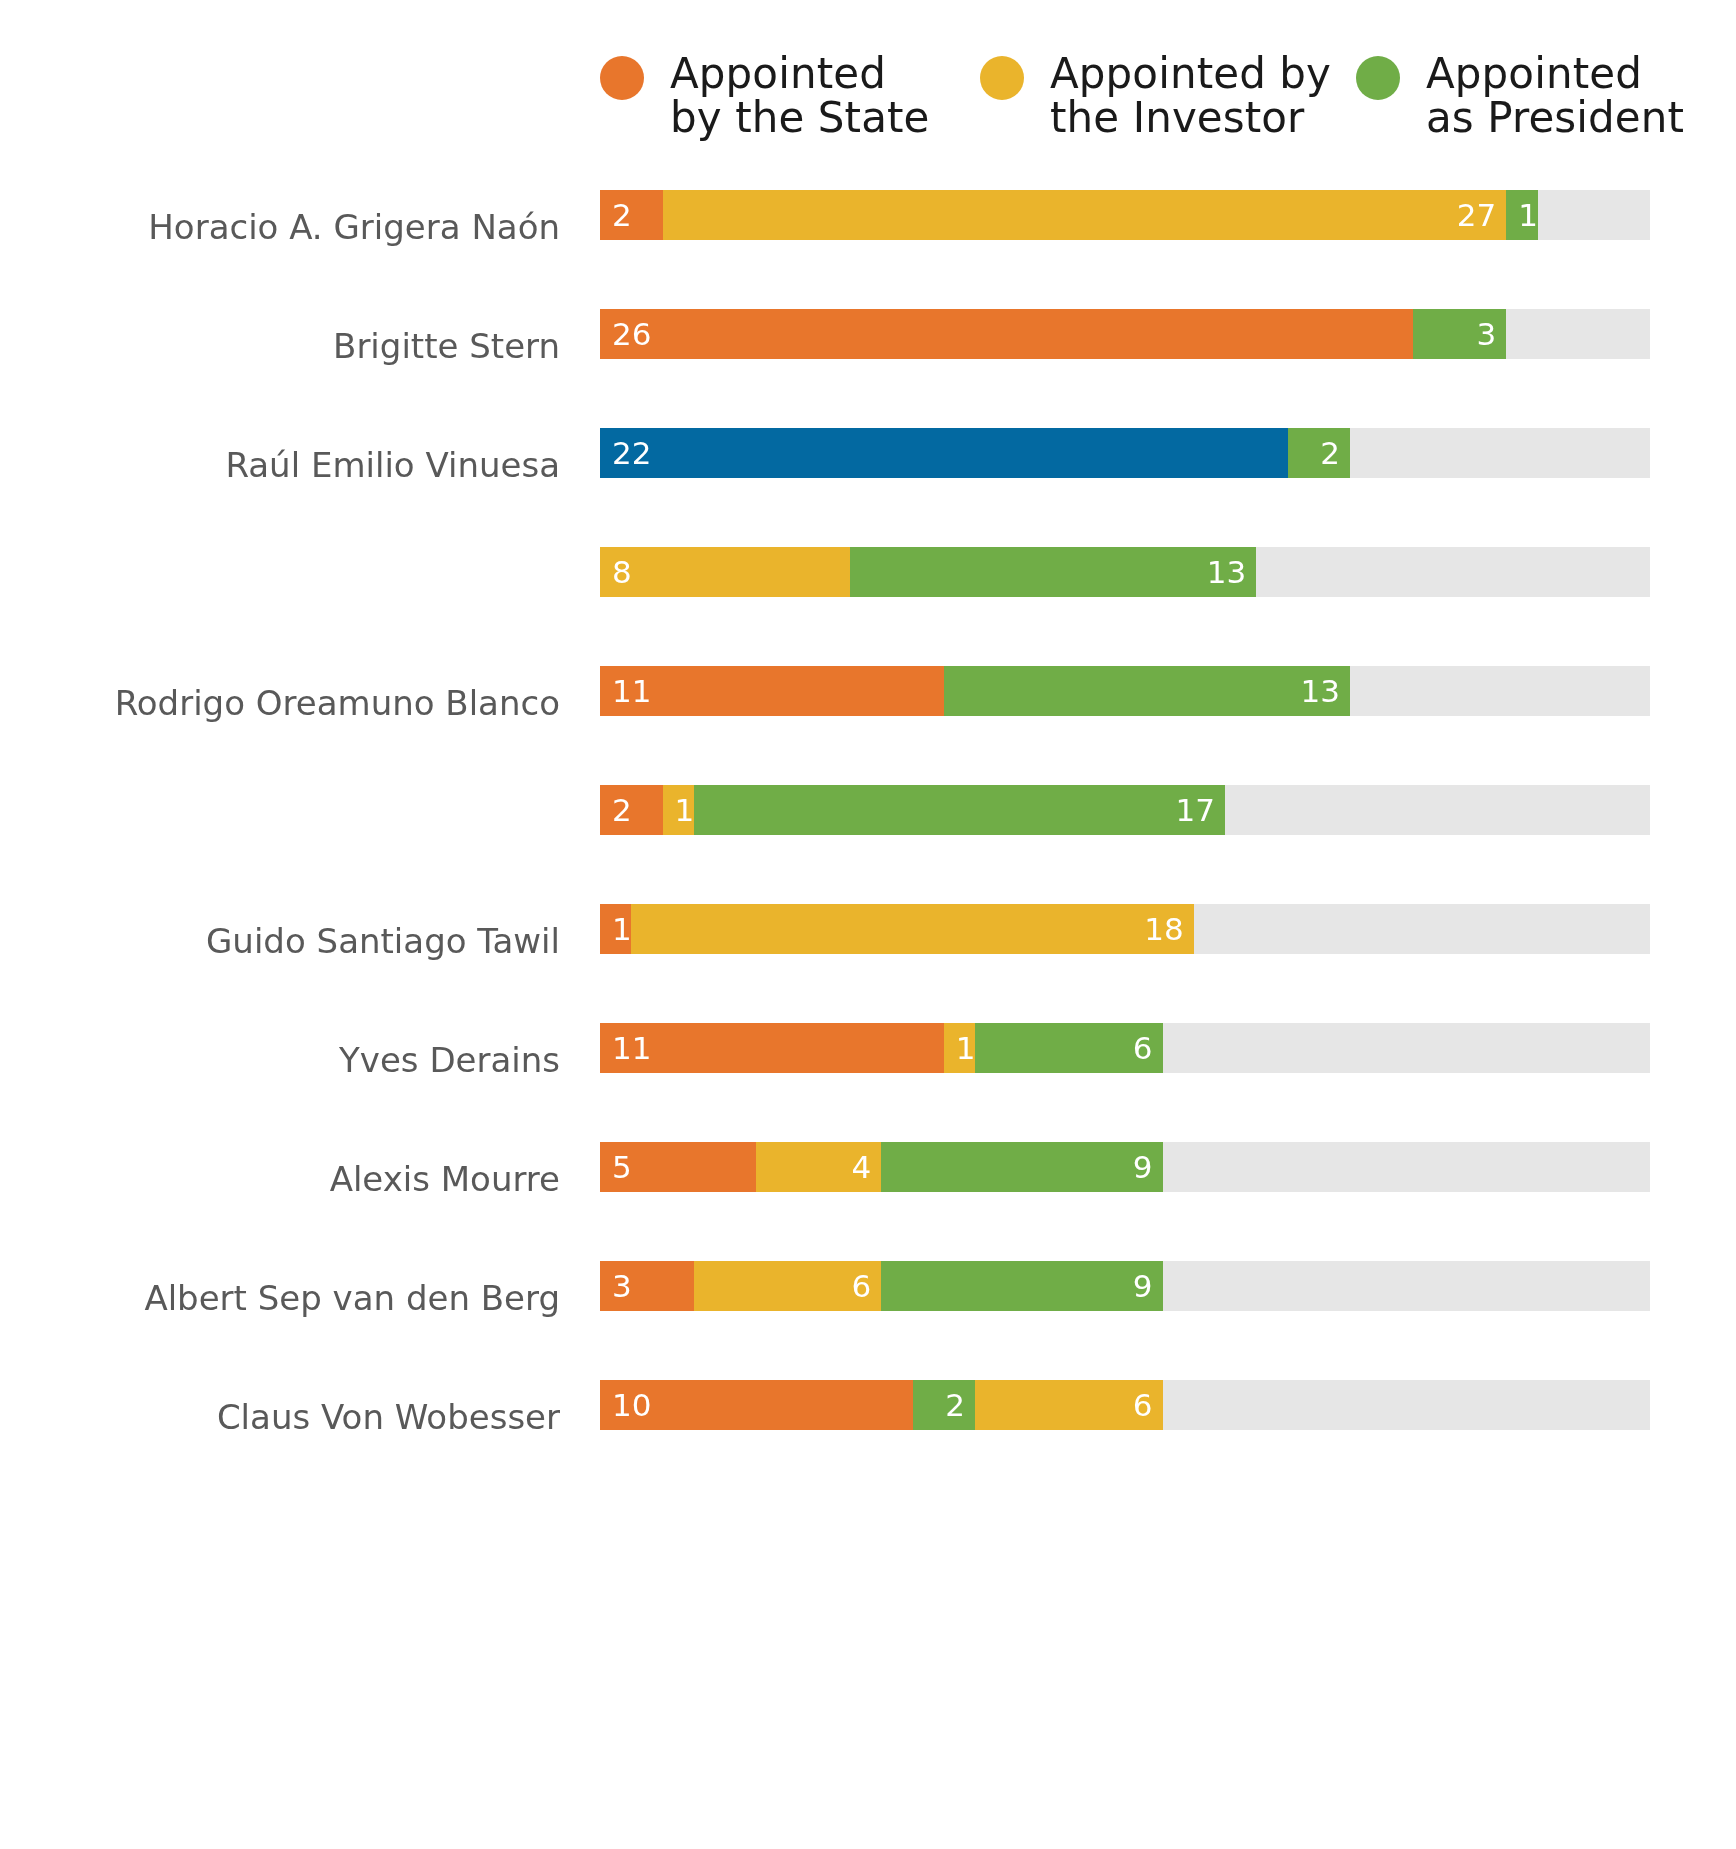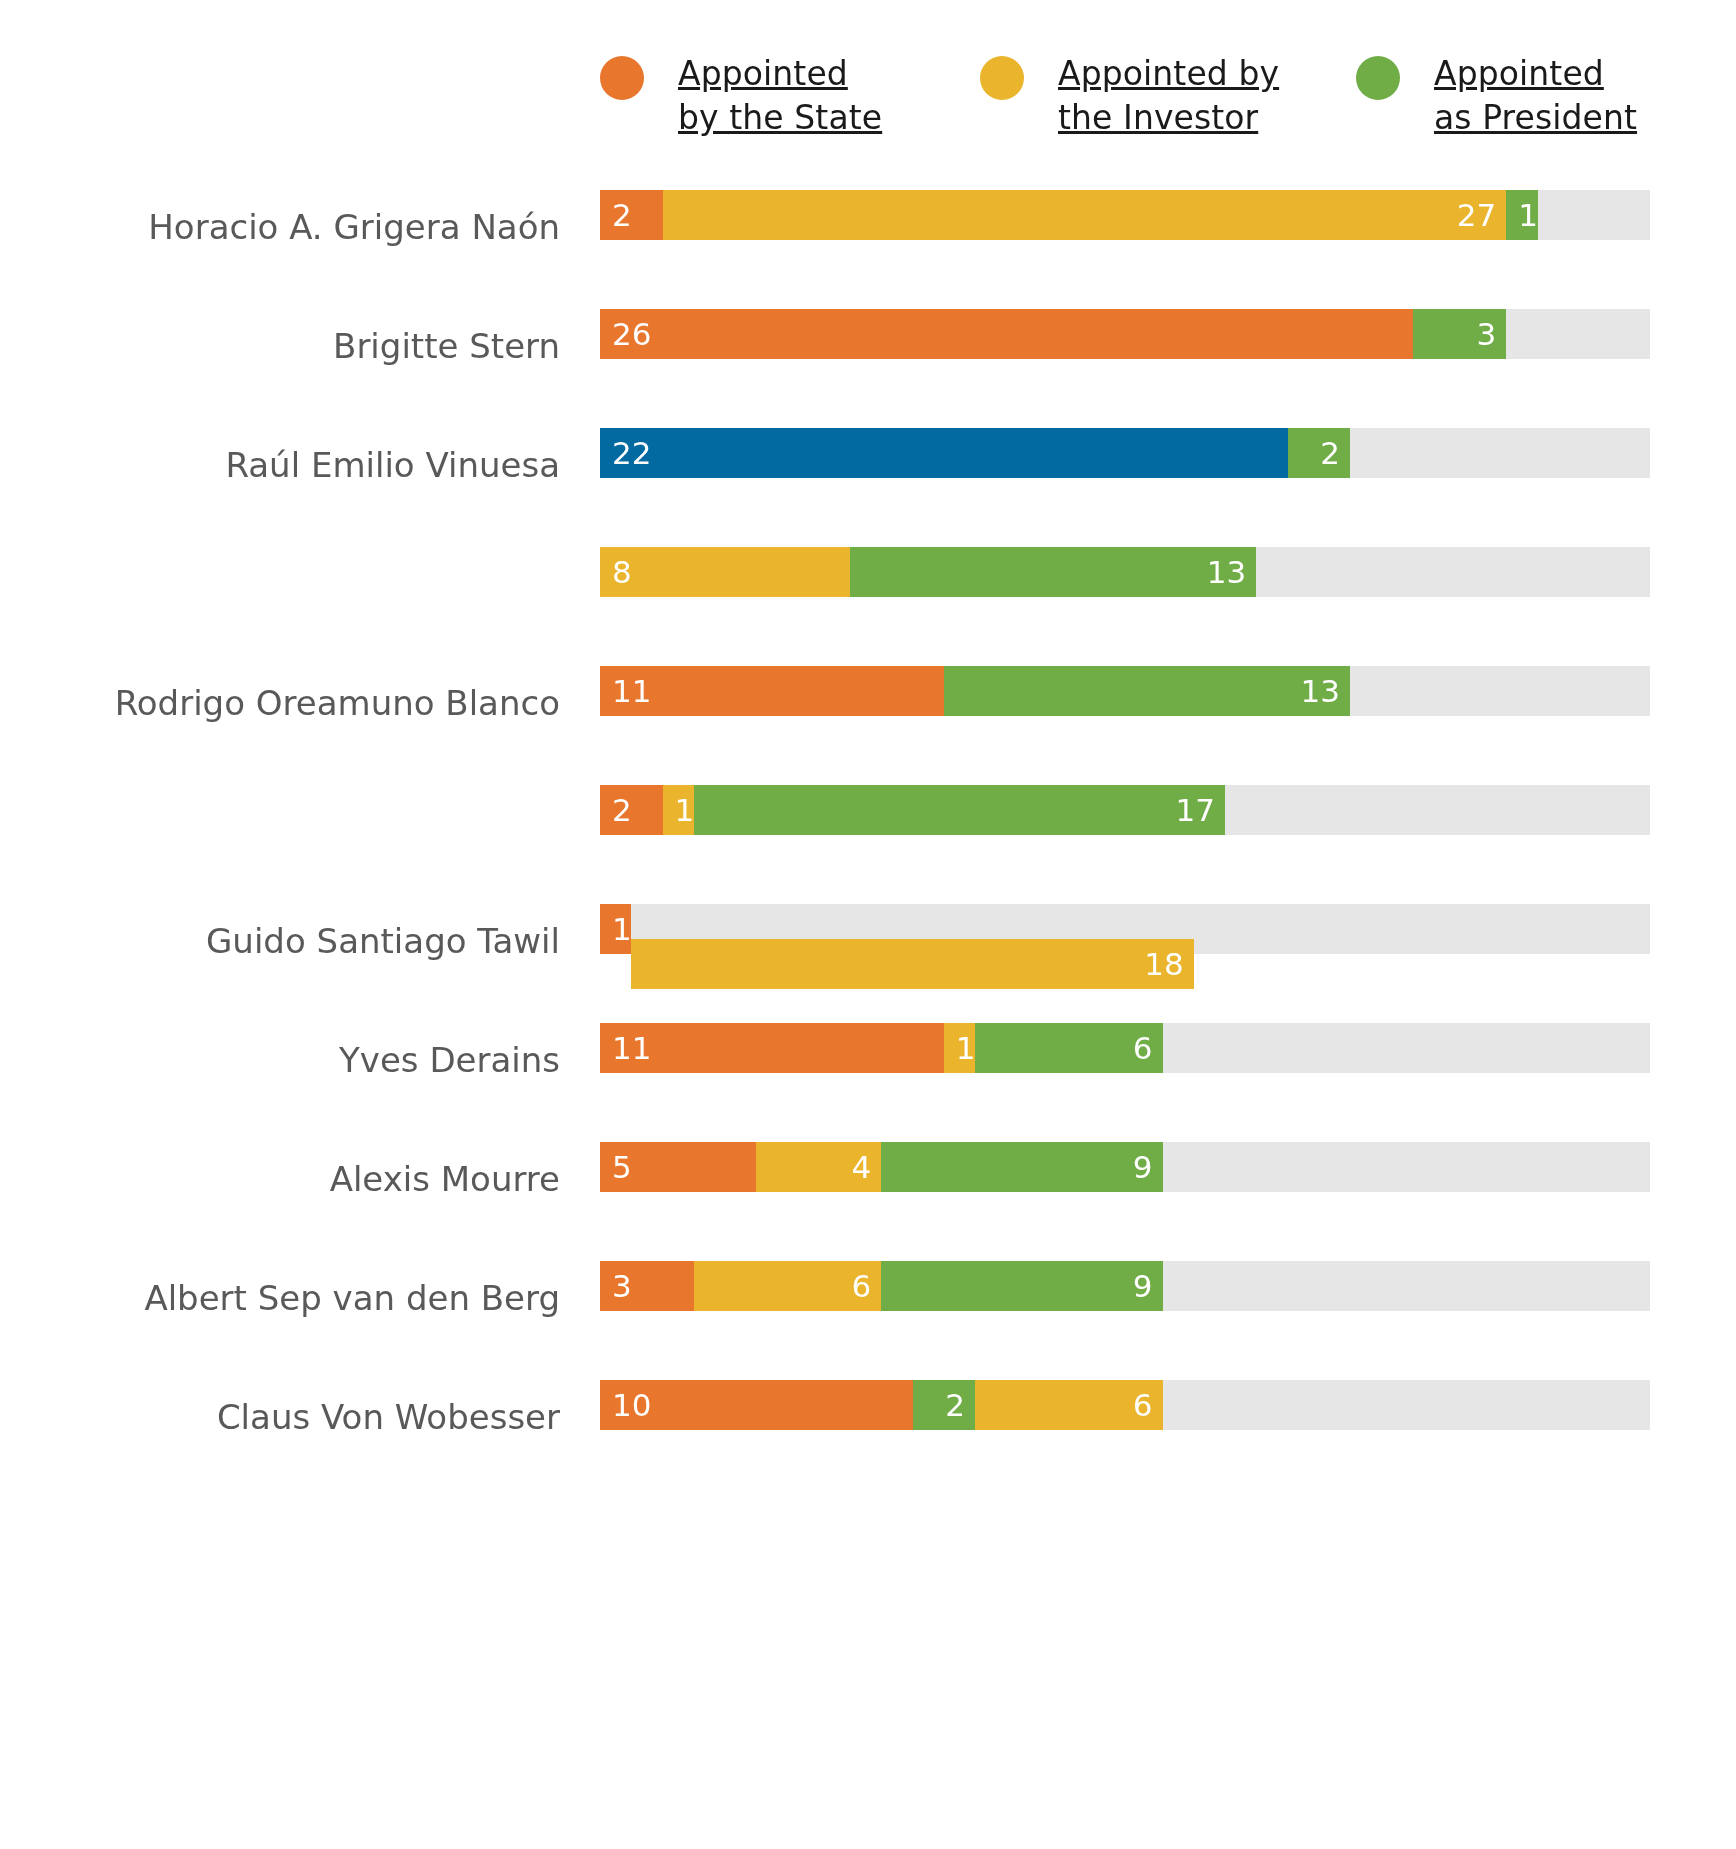--- a/index.html
+++ b/index.html
@@ -20,28 +20,27 @@
   }
   .legend-item{display:flex;align-items:flex-start;}
   .legend-item.li0{width:380px;}
   .legend-item.li1{width:376px;}
   .legend-item.li2{width:370px;}
   .legend-dot{
     width:44px;height:44px;border-radius:50%;
     flex:0 0 44px;margin-top:4px;
   }
   .legend-label{
-    margin-left:34px;
-    font-size:33px;
+    margin-left:26px;
+    font-size:42px;
     line-height:44px;
     color:#1a1a1a;
     white-space:pre-line;
     font-weight:400;
     letter-spacing:0.1px;
-    text-decoration:underline;
   }
   
   #chart{
     position:absolute;
     left:0;top:190px;
     width:1736px;
   }
   .row{
     position:relative;
     height:119px;
@@ -169,21 +168,21 @@
           <span class="seg-val">17</span>
         </div>
       </div>
     </div>
     <div class="row">
       <div class="row-label">Guido Santiago Tawil</div>
       <div class="track">
         <div class="seg left" style="left: 0px; width: 31.25px; background: rgb(232, 118, 44);">
           <span class="seg-val">1</span>
         </div>
-        <div class="seg" style="left: 31.25px; width: 562.5px; background: rgb(234, 180, 44); margin-top: 35px;">
+        <div class="seg" style="left: 31.25px; width: 562.5px; background: rgb(234, 180, 44);">
           <span class="seg-val">18</span>
         </div>
       </div>
     </div>
     <div class="row">
       <div class="row-label">Yves Derains</div>
       <div class="track">
         <div class="seg left" style="left: 0px; width: 343.75px; background: rgb(232, 118, 44);">
           <span class="seg-val">11</span>
         </div>

